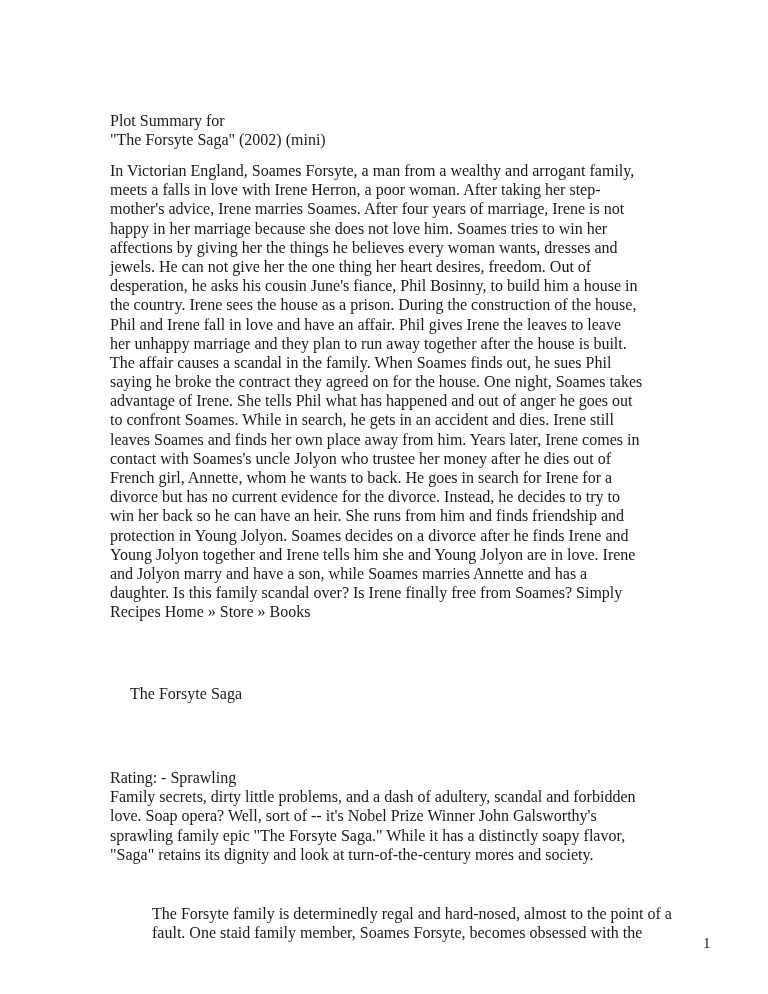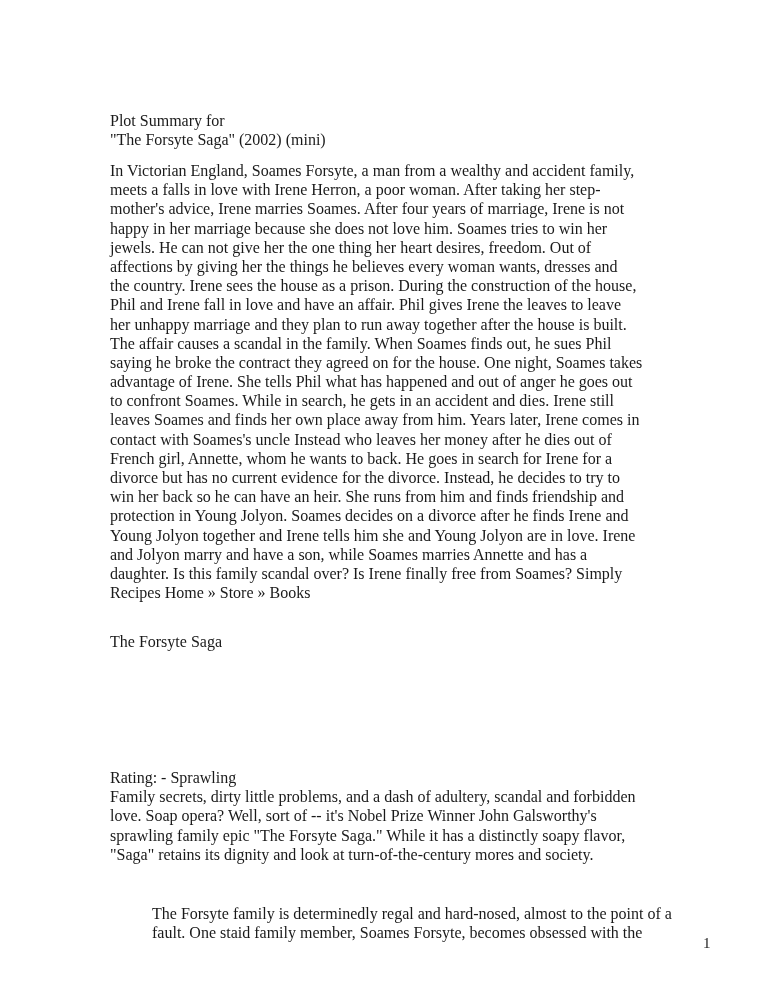--- a/index.html
+++ b/index.html
@@ -28,50 +28,51 @@
   }
   .page-number {
     position: absolute;
     left: 703px;
     top: 934px;
     font-size: 15px;
     color: #1a1a1a;
   }
   .block-heading      { top: 91px; margin-top: 20px; }
   .block-paragraph1   { top: 161px; }
-  .block-standalone   { top: 632px; }
+  .block-standalone   { top: 684px; margin-left: 20px; }
   .block-rating       { top: 768px; }
   .block-paragraph3   { top: 904px; margin-left: 42px; }
 </style>
 </head>
 <body>
 
 <div class="page">
 
   <div class="textblock block-heading">
       <div class="line">Plot Summary for</div>
       <div class="line">"The Forsyte Saga" (2002) (mini)</div>
     </div>
 
   <div class="textblock block-paragraph1">
-      <div class="line">In Victorian England, Soames Forsyte, a man from a wealthy and accident family,</div>
+      <div class="line">In Victorian England, Soames Forsyte, a man from a wealthy and arrogant family,</div>
       <div class="line">meets a falls in love with Irene Herron, a poor woman. After taking her step-</div>
       <div class="line">mother's advice, Irene marries Soames. After four years of marriage, Irene is not</div>
       <div class="line">happy in her marriage because she does not love him. Soames tries to win her</div>
+      <div class="line">affections by giving her the things he believes every woman wants, dresses and</div>
       <div class="line">jewels. He can not give her the one thing her heart desires, freedom. Out of</div>
-      <div class="line">affections by giving her the things he believes every woman wants, dresses and</div>
+      <div class="line">desperation, he asks his cousin June's fiance, Phil Bosinny, to build him a house in</div>
       <div class="line">the country. Irene sees the house as a prison. During the construction of the house,</div>
       <div class="line">Phil and Irene fall in love and have an affair. Phil gives Irene the leaves to leave</div>
       <div class="line">her unhappy marriage and they plan to run away together after the house is built.</div>
       <div class="line">The affair causes a scandal in the family. When Soames finds out, he sues Phil</div>
       <div class="line">saying he broke the contract they agreed on for the house. One night, Soames takes</div>
       <div class="line">advantage of Irene. She tells Phil what has happened and out of anger he goes out</div>
       <div class="line">to confront Soames. While in search, he gets in an accident and dies. Irene still</div>
       <div class="line">leaves Soames and finds her own place away from him. Years later, Irene comes in</div>
-      <div class="line">contact with Soames's uncle Instead who leaves her money after he dies out of</div>
+      <div class="line">contact with Soames's uncle Jolyon who trustee her money after he dies out of</div>
       <div class="line">French girl, Annette, whom he wants to back. He goes in search for Irene for a</div>
       <div class="line">divorce but has no current evidence for the divorce. Instead, he decides to try to</div>
       <div class="line">win her back so he can have an heir. She runs from him and finds friendship and</div>
       <div class="line">protection in Young Jolyon. Soames decides on a divorce after he finds Irene and</div>
       <div class="line">Young Jolyon together and Irene tells him she and Young Jolyon are in love. Irene</div>
       <div class="line">and Jolyon marry and have a son, while Soames marries Annette and has a</div>
       <div class="line">daughter. Is this family scandal over? Is Irene finally free from Soames? Simply</div>
       <div class="line">Recipes Home » Store » Books</div>
     </div>
 

